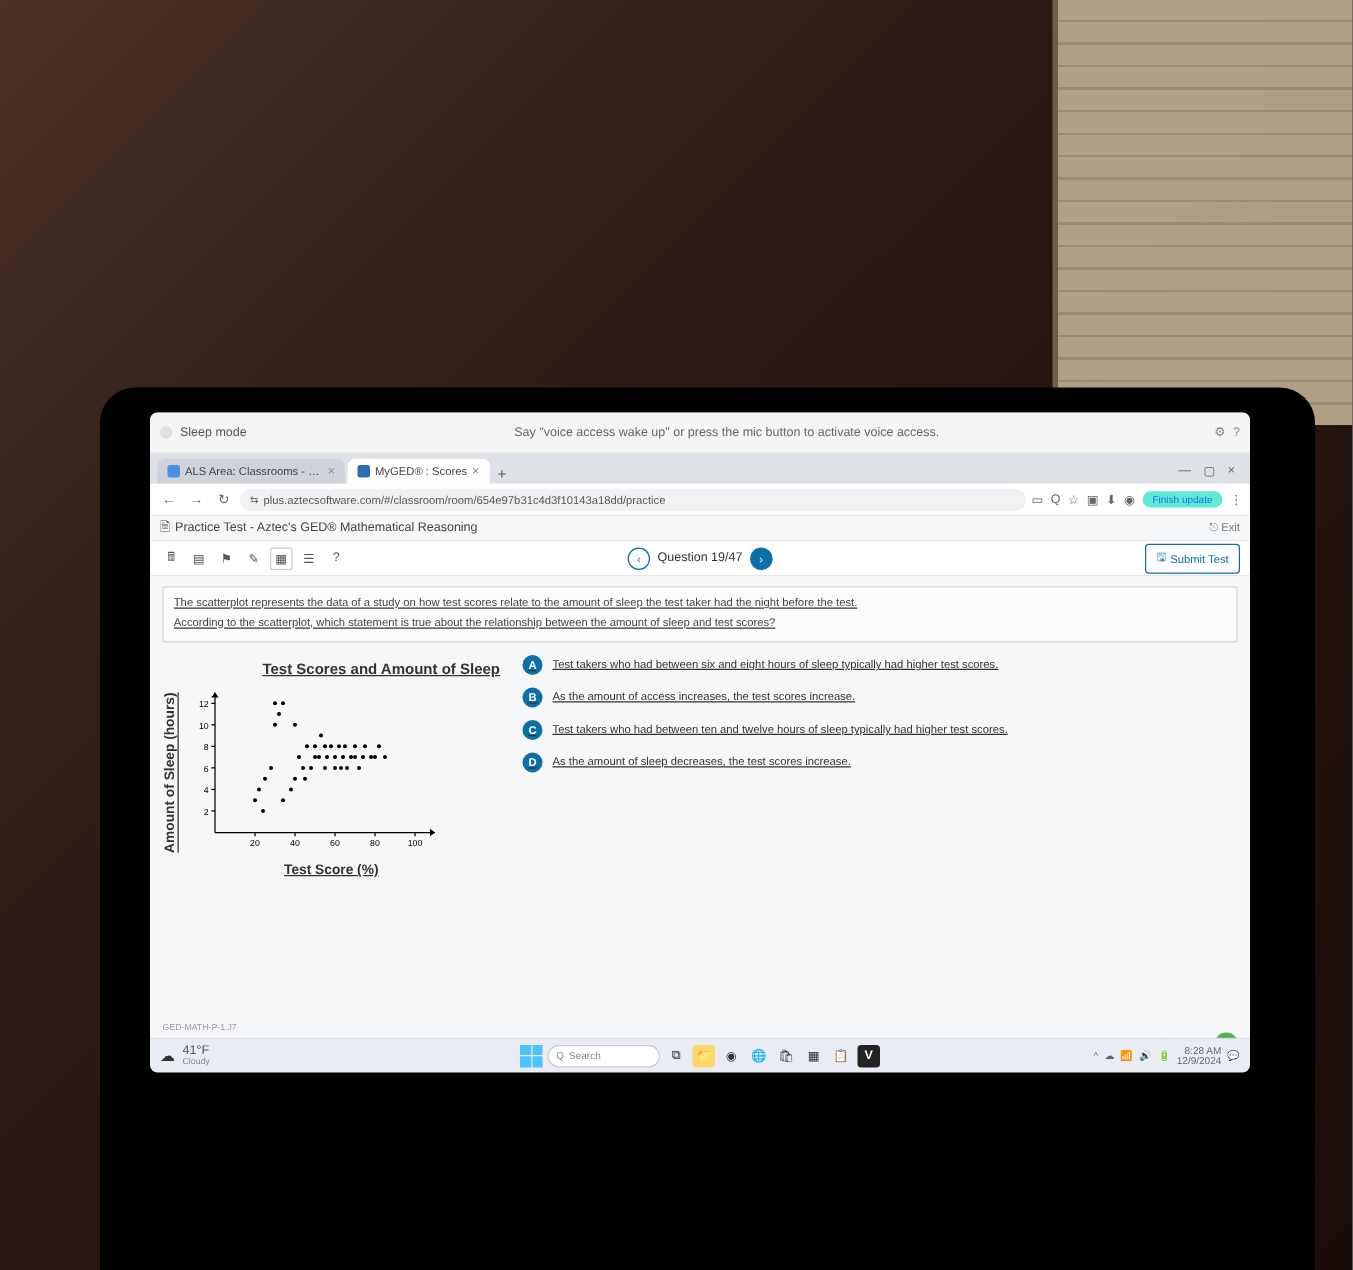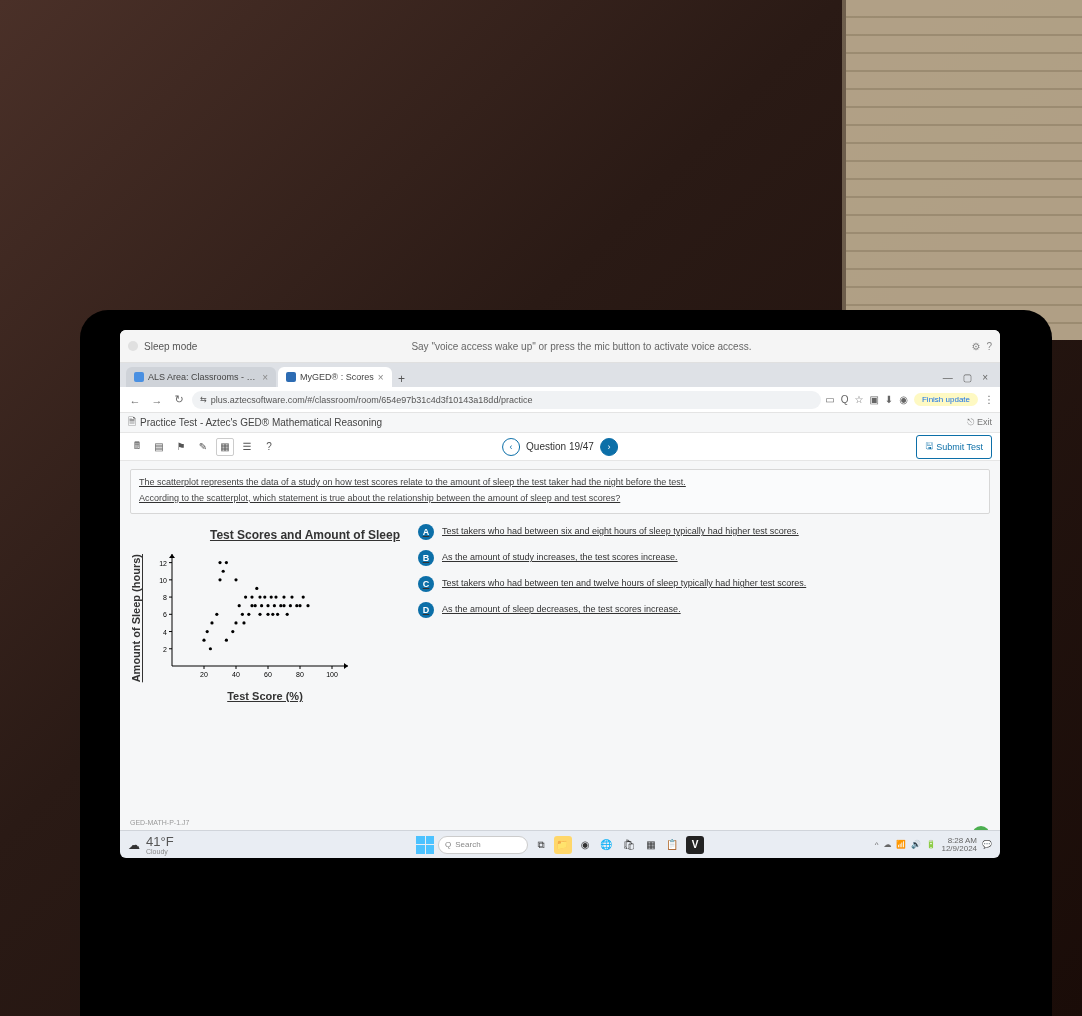--- a/index.html
+++ b/index.html
@@ -27,21 +27,21 @@
   .tab .label { white-space:nowrap; overflow:hidden; text-overflow:ellipsis; flex:1;}
   .tab .x { color:#888; font-size:10px; cursor:pointer;}
   .newtab { width:16px; height:16px; display:flex; align-items:center; justify-content:center; color:#555; font-size:12px;}
   .win-controls { margin-left:auto; display:flex; gap:10px; padding:0 6px 4px 0; color:#666; font-size:10px;}
   
   .addr-bar { height:26px; background:#fff; border-bottom:1px solid #e4e4e4; display:flex; align-items:center; padding:0 6px; gap:4px;}
   .nav-btn { width:18px; height:18px; display:flex; align-items:center; justify-content:center; color:#666; font-size:11px; border-radius:50%;}
   .url-field { flex:1; height:18px; background:#f0f2f4; border-radius:10px; display:flex; align-items:center; padding:0 8px; font-size:9px; color:#555; gap:4px;}
   .url-field .lock { font-size:8px;}
   .addr-right { display:flex; align-items:center; gap:6px; color:#666; font-size:10px;}
-  .finish-update { background:#fef9c3; color:#1a73e8; border-radius:10px; padding:2px 8px; font-size:8px;}
+  .finish-update { background:#5eead4; color:#1a73e8; border-radius:10px; padding:2px 8px; font-size:8px;}
   
   
   .app { flex:1; background:#f6f7f8; display:flex; flex-direction:column; overflow:hidden;}
   .app-header { height:20px; display:flex; align-items:center; padding:0 8px; font-size:10px; color:#444; border-bottom:1px solid #e6e6e6;}
   .app-header .doc-icon { margin-right:4px;}
   .app-header .exit { margin-left:auto; color:#777; font-size:9px;}
   
   .toolbar { height:28px; background:#fff; border-bottom:1px solid #e6e6e6; display:flex; align-items:center; padding:0 8px; gap:4px;}
   .tb-icon { width:18px; height:18px; display:flex; align-items:center; justify-content:center; color:#555; font-size:10px; border-radius:2px;}
   .tb-icon.boxed { border:1px solid #ccc;}
@@ -70,21 +70,21 @@
   .atext { font-size:9px; color:#333; padding-top:2px;}
   
   .footer-id { position:absolute; left:10px; bottom:22px; font-size:7px; color:#999;}
   .timer-bar { position:absolute; right:10px; bottom:4px; display:flex; align-items:center; gap:6px; font-size:9px; color:#666;}
   .timer-bar .clock { font-size:9px;}
   .timer-bar .play { width:18px; height:18px; border-radius:50%; background:#4caf50; color:#fff; display:flex; align-items:center; justify-content:center; font-size:9px;}
   
   
   .taskbar { position:absolute; left:120px; top:830px; width:880px; height:28px; background:#e9edf3; display:flex; align-items:center; padding:0 8px; gap:6px; font-size:9px; border-top:1px solid #d0d4da; border-radius:0 0 6px 6px;}
   .weather { display:flex; flex-direction:column; line-height:1; color:#555;}
-  .weather .t { font-size:13px;}
+  .weather .t { font-size:10px;}
   .weather .c { font-size:7px; color:#888;}
   .tb-center { position:absolute; left:50%; transform:translateX(-50%); display:flex; align-items:center; gap:4px;}
   .start { width:18px; height:18px; display:grid; grid-template-columns:1fr 1fr; grid-template-rows:1fr 1fr; gap:1px;}
   .start span:nth-child(1){background:#4cc2ff;} .start span:nth-child(2){background:#4cc2ff;}
   .start span:nth-child(3){background:#4cc2ff;} .start span:nth-child(4){background:#4cc2ff;}
   .searchbox { height:18px; border:1px solid #ccc; border-radius:10px; background:#fff; display:flex; align-items:center; padding:0 6px; gap:4px; color:#888; font-size:8px; width:90px;}
   .app-icon { width:18px; height:18px; border-radius:3px; display:flex; align-items:center; justify-content:center; font-size:10px;}
   .tray { margin-left:auto; display:flex; align-items:center; gap:5px; color:#666; font-size:8px;}
   .clock-tray { text-align:right; line-height:1;}
 </style>
@@ -262,21 +262,21 @@
           <div class="x-label">Test Score (%)</div>
         </div>
 
         <div class="answers-col" id="answers">
             <div class="answer">
               <span class="letter">A</span>
               <span class="atext">Test takers who had between six and eight hours of sleep typically had higher test scores.</span>
             </div>
             <div class="answer">
               <span class="letter">B</span>
-              <span class="atext">As the amount of study increases, the test scores increase.</span>
+              <span class="atext">As the amount of access increases, the test scores increase.</span>
             </div>
             <div class="answer">
               <span class="letter">C</span>
               <span class="atext">Test takers who had between ten and twelve hours of sleep typically had higher test scores.</span>
             </div>
             <div class="answer">
               <span class="letter">D</span>
               <span class="atext">As the amount of sleep decreases, the test scores increase.</span>
             </div>
           </div>

